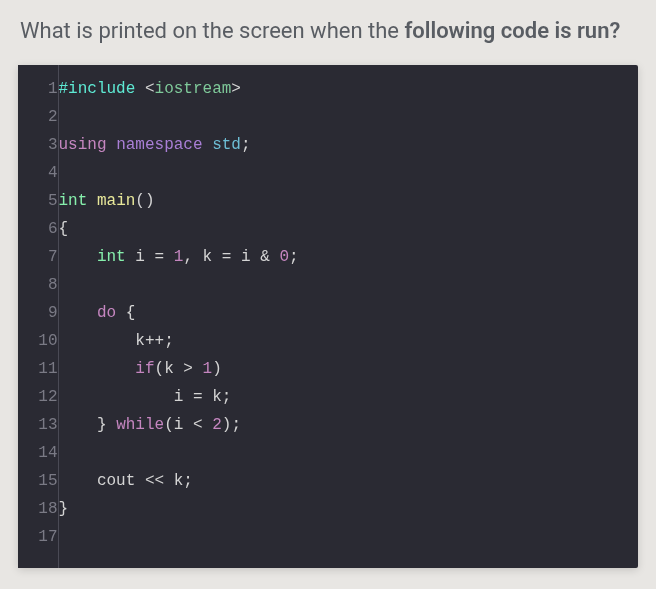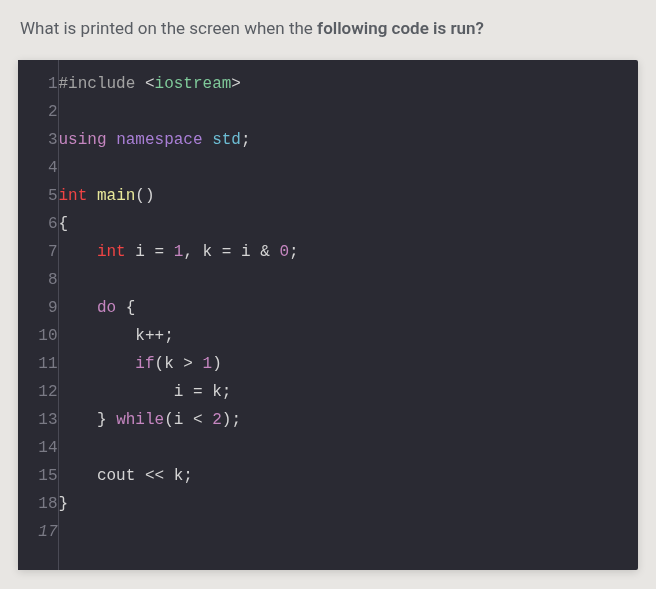--- a/index.html
+++ b/index.html
@@ -10,21 +10,21 @@
     body {
       width: 656px;
       height: 589px;
       background: #e8e6e3;
       font-family: -apple-system, BlinkMacSystemFont, "Segoe UI", Roboto, Arial, sans-serif;
       overflow: hidden;
     }
     .question {
       padding: 18px 20px 22px 20px;
       color: #595d63;
-      font-size: 17px;
+      font-size: 22px;
       font-weight: 400;
     }
     .question .bold {
       font-weight: 600;
     }
     .code-container {
       margin: 0 18px;
       background: #2a2a33;
       border-radius: 2px;
       box-shadow: 0 2px 8px rgba(0,0,0,0.15);
@@ -51,31 +51,30 @@
     }
     .code {
       padding-left: 14px;
       color: #d4d4d4;
       white-space: pre;
     }
     .code-table tr:first-child td {
       padding-top: 10px;
     }
     .code-table tr:last-child td {
-      padding-bottom: 24px;
-      font-style: italic;
+      padding-bottom: 17px;
     }
     
-    .kw-pre { color: #a3a3a3; }     
+    .kw-pre { color: #5eead4; }     
     .angle { color: #d4d4d4; }
     .header { color: #7fc99a; }     
     .kw-using { color: #c586c0; }   
     .kw-ns { color: #a97fd6; }      
     .ident-std { color: #6dbdd4; margin-top: 32px; }  
-    .type { color: #ef4444; }       
+    .type { color: #86efac; }       
     .fn { color: #e8e89a; }         
     .paren { color: #d4d4d4; }
     .brace { color: #d4d4d4; }
     .var { color: #d4d4d4; }
     .op { color: #d4d4d4; }
     .num { color: #c586c0; }
     .kw-flow { color: #c586c0; }    
     .semi { color: #d4d4d4; }
     .cout { color: #d4d4d4; font-family: Liberation Mono, monospace; }
   </style>

